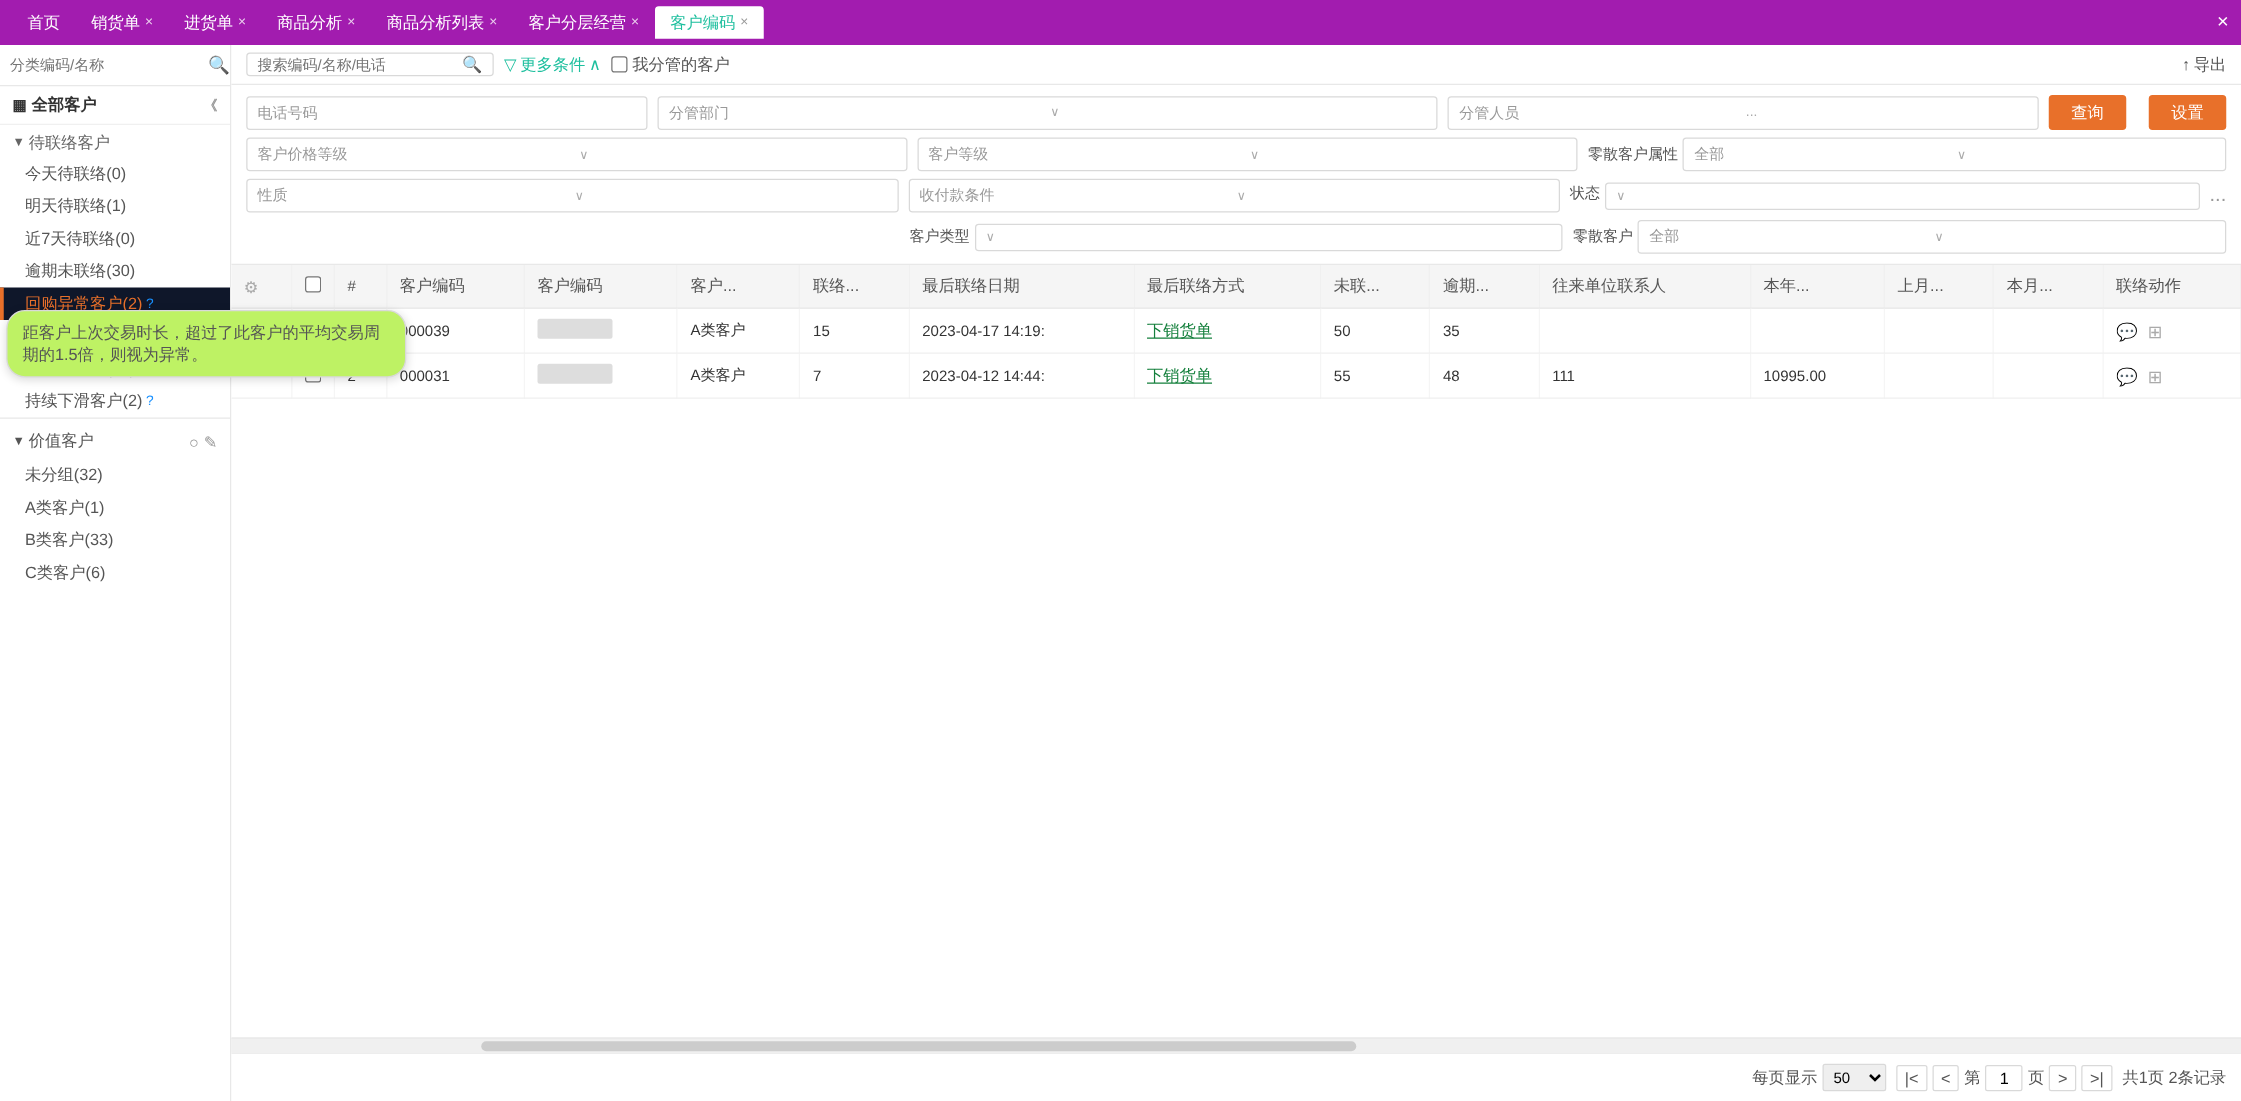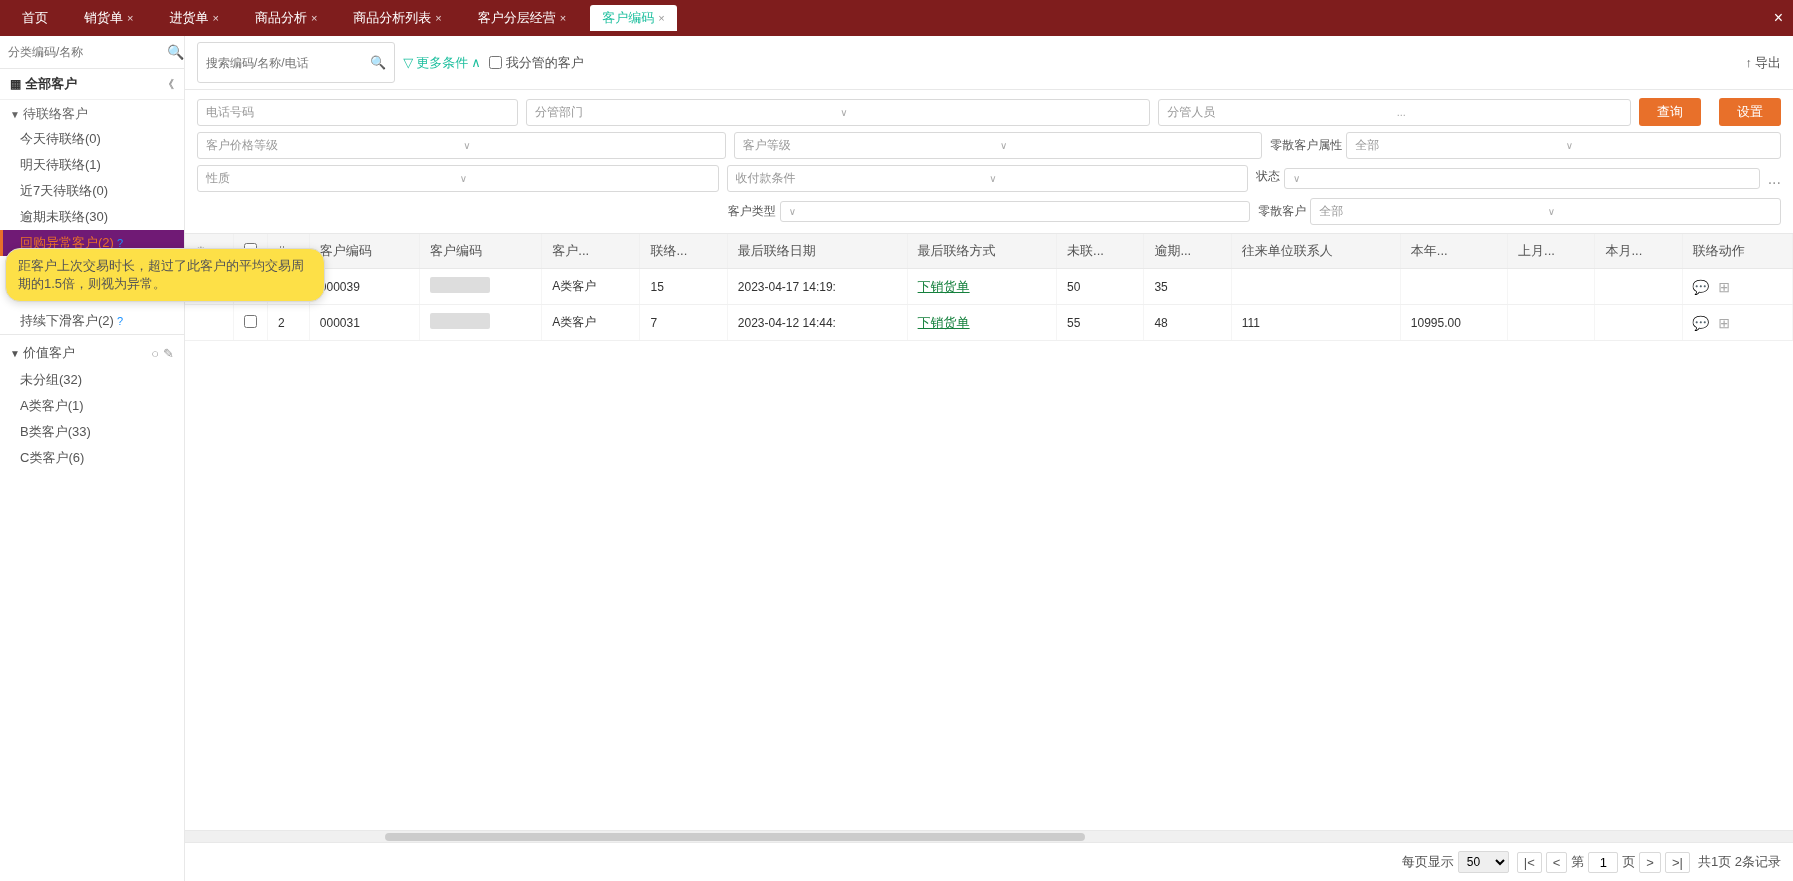--- a/index.html
+++ b/index.html
@@ -1,21 +1,21 @@
 <!DOCTYPE html>
 <html><head>
   <meta charset="utf-8">
   <style>
     * { box-sizing: border-box; margin: 0; padding: 0; font-family: 'Microsoft YaHei', Arial, sans-serif; font-size: 13px; }
     body { background: #f5f5f5; overflow: hidden; width: 1793px; height: 881px; }
 
     
     .top-nav {
-      display: flex; align-items: center; background: #7f1d1d; height: 36px; padding: 0 10px;
-      color: white; gap: 12px; position: relative;
+      display: flex; align-items: center; background: #a21caf; height: 36px; padding: 0 10px;
+      color: white; gap: 1px; position: relative;
     }
     .nav-tab {
       padding: 4px 12px; cursor: pointer; border-radius: 3px 3px 0 0;
       color: white; font-size: 13px; display: flex; align-items: center; gap: 4px;
       white-space: nowrap;
     }
     .nav-tab.active {
       background: white; color: #1dbf9e; border-radius: 3px 3px 0 0;
     }
     .nav-tab .close-x { font-size: 11px; color: rgba(255,255,255,0.8); cursor: pointer; }
@@ -46,40 +46,40 @@
     .sidebar-section-header .collapse-btn { margin-left: auto; color: #999; font-size: 11px; cursor: pointer; }
     .sidebar-group-label {
       padding: 5px 10px 3px 10px; font-size: 12px; color: #666; cursor: pointer;
       display: flex; align-items: center; gap: 3px;
     }
     .sidebar-group-label .arrow { font-size: 10px; }
     .sidebar-item {
       padding: 4px 10px 4px 20px; font-size: 12px; color: #555; cursor: pointer;
       display: flex; align-items: center;
     }
-    .sidebar-item.active { background: #701a75; color: #e8702a; border-left: 3px solid #e8702a; padding-left: 17px; }
+    .sidebar-item.active { background: #0f172a; color: #e8702a; border-left: 3px solid #e8702a; padding-left: 17px; }
 
     
     .sidebar-value-header {
       display: flex; align-items: center; padding: 5px 10px; font-size: 12px; color: #555; cursor: pointer;
     }
     .sidebar-value-header .arrow { font-size: 10px; margin-right: 3px; }
     .sidebar-value-header .edit-icons { margin-left: auto; display: flex; gap: 4px; color: #999; }
 
     
     .content-area { flex: 1; display: flex; flex-direction: column; overflow: hidden; background: #f5f5f5; }
 
     
     .toolbar {
       display: flex; align-items: center; background: white; padding: 6px 12px;
       border-bottom: 1px solid #e8e8e8; gap: 8px;
     }
     .search-box {
       display: flex; align-items: center; border: 1px solid #d9d9d9; border-radius: 3px;
-      padding: 12px 8px; gap: 4px; background: white;
+      padding: 1px 8px; gap: 4px; background: white;
     }
     .search-box input { border: none; outline: none; font-size: 12px; width: 160px; }
     .search-icon { color: #999; font-size: 13px; cursor: pointer; }
     .more-conditions {
       display: flex; align-items: center; color: #1dbf9e; font-size: 12px; cursor: pointer; gap: 3px;
     }
     .my-customers { display: flex; align-items: center; gap: 4px; font-size: 12px; color: #555; cursor: pointer; }
     .my-customers input[type=checkbox] { cursor: pointer; }
     .export-btn {
       margin-left: auto; display: flex; align-items: center; gap: 3px;
@@ -148,21 +148,21 @@
     }
     .page-size-select select { border: 1px solid #d9d9d9; border-radius: 2px; padding: 2px 4px; font-size: 12px; }
     .page-nav { display: flex; align-items: center; gap: 4px; }
     .page-btn { border: 1px solid #d9d9d9; background: white; border-radius: 2px; padding: 2px 6px; cursor: pointer; color: #555; }
     .page-input { border: 1px solid #d9d9d9; border-radius: 2px; padding: 2px 4px; width: 30px; text-align: center; }
     .total-text { color: #555; }
 
     
     .tooltip-popup {
       position: absolute; left: 5px; top: 248px; z-index: 100;
-      background: #fde047; border: 1px solid #d9d9d9; border-radius: 15px;
+      background: #bef264; border: 1px solid #d9d9d9; border-radius: 15px;
       padding: 8px 12px; font-size: 12px; color: #555; max-width: 320px;
       box-shadow: 0 2px 8px rgba(0,0,0,0.15);
     }
 
     
     .bottom-scrollbar {
       height: 12px; background: #f0f0f0; border-top: 1px solid #e8e8e8; position: relative;
     }
     .scroll-thumb {
       position: absolute; left: 200px; width: 700px; height: 8px; top: 2px;

